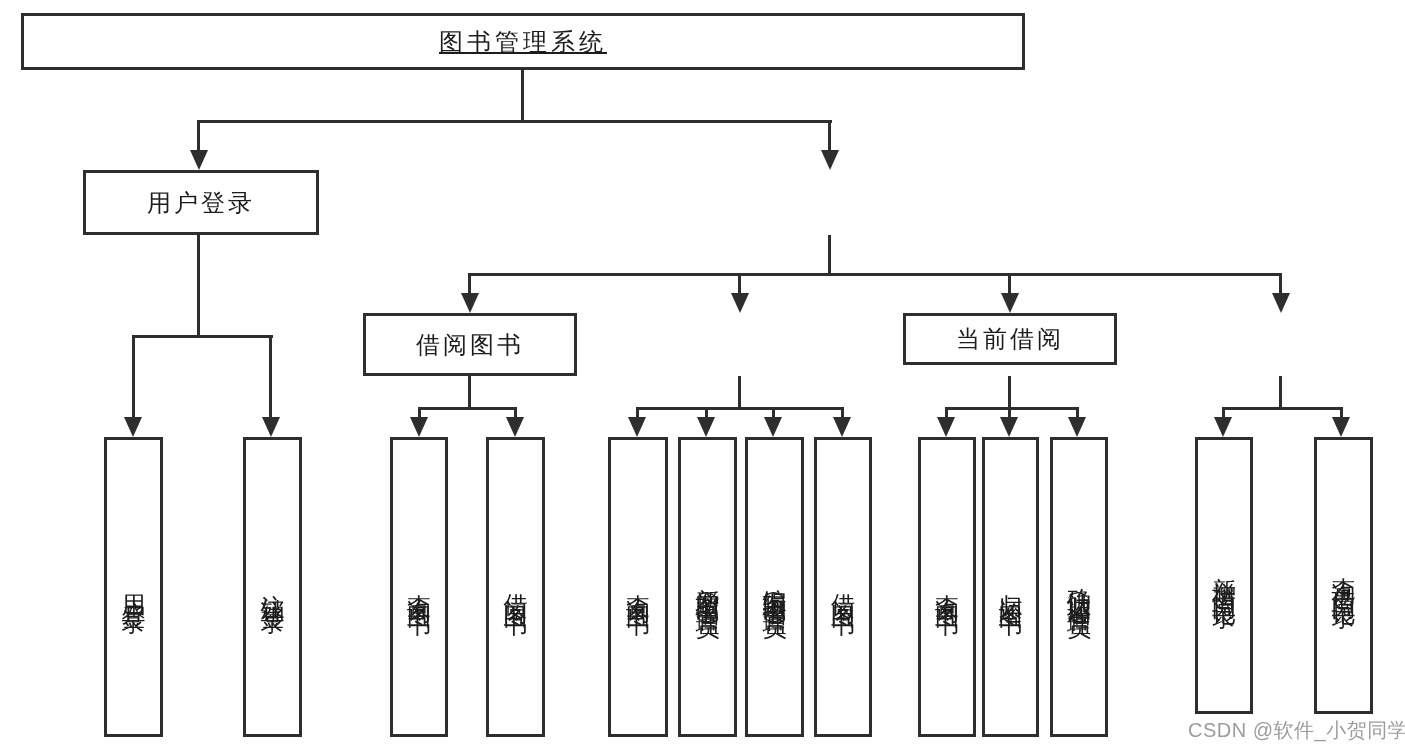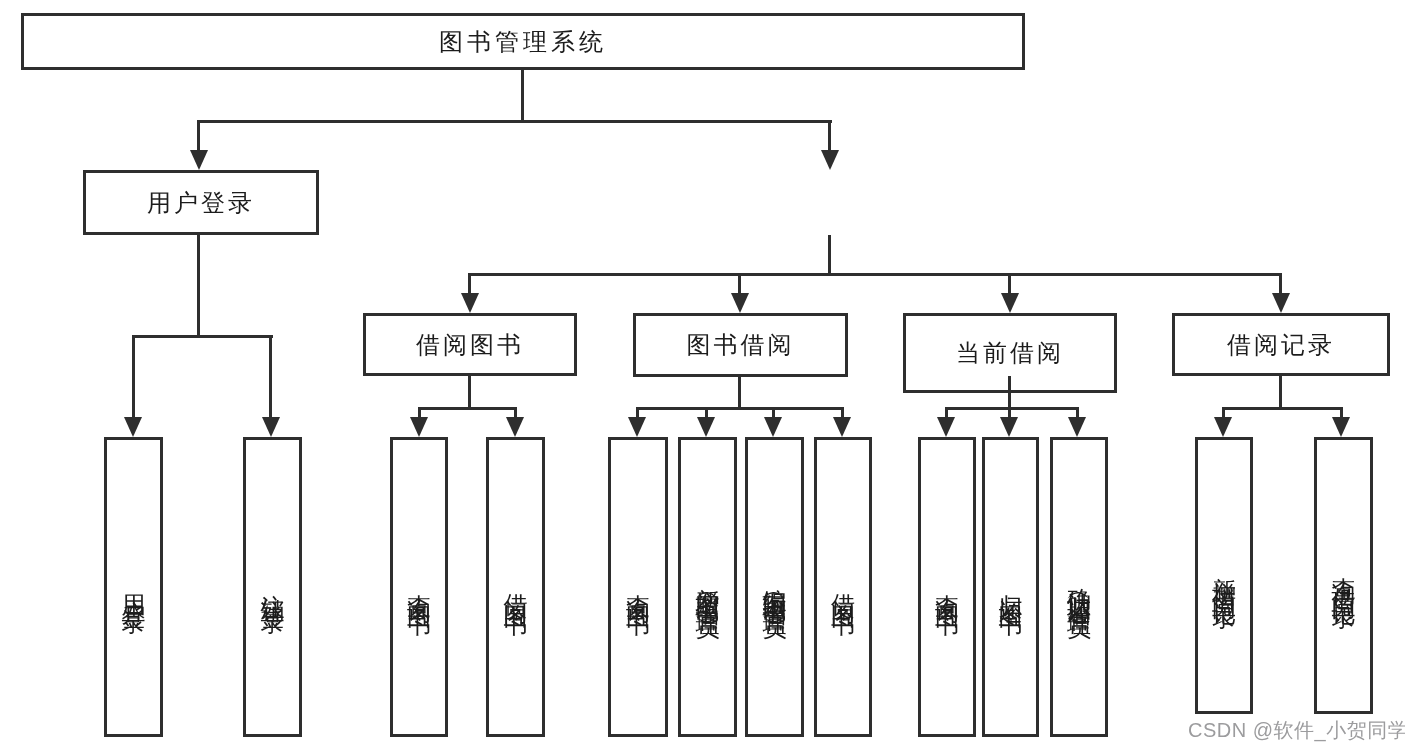--- a/index.html
+++ b/index.html
@@ -19,21 +19,21 @@
     background:#ffffff;
     display:flex;
     align-items:center;
     justify-content:center;
   }
   .hlabel{
     font-size:24px;
     letter-spacing:3px;
     white-space:nowrap;
   }
-  .root-label{letter-spacing:4px;}
+  .root-label{letter-spacing:4px;text-decoration:underline;}
   .vbox{
     writing-mode:vertical-rl;
     text-orientation:mixed;
     font-size:24px;
     letter-spacing:6px;
     line-height:1;
   }
   .vbox-long{letter-spacing:4px;}
   
   .vline,.hline{position:absolute;background:#2e2e2e;}
@@ -88,28 +88,22 @@
   <div class="vline" style="left:738px;top:273px;height:22px"></div>
   <div class="ahead" style="left:731px;top:293px"></div>
   <div class="vline" style="left:1008px;top:273px;height:22px"></div>
   <div class="ahead" style="left:1001px;top:293px"></div>
   <div class="vline" style="left:1279px;top:273px;height:22px"></div>
   <div class="ahead" style="left:1272px;top:293px"></div>
 
   <div class="box" style="left:363px;top:313px;width:214px;height:63px">
     <span class="hlabel">借阅图书</span>
   </div>
-  <div class="box" style="left:633px;top:313px;width:215px;height:64px">
-    <span class="hlabel">图书借阅</span>
-  </div>
-  <div class="box" style="left:903px;top:313px;width:214px;height:80px">
+  <div class="box" style="left:903px;top:313px;width:214px;height:52px">
     <span class="hlabel">当前借阅</span>
-  </div>
-  <div class="box" style="left:1172px;top:313px;width:218px;height:63px">
-    <span class="hlabel">借阅记录</span>
   </div>
 
   <div class="vline" style="left:468px;top:376px;height:31px"></div>
   <div class="hline" style="left:418px;top:407px;width:99px"></div>
   <div class="vline" style="left:418px;top:407px;height:12px"></div>
   <div class="ahead" style="left:410px;top:417px"></div>
   <div class="vline" style="left:514px;top:407px;height:12px"></div>
   <div class="ahead" style="left:506px;top:417px"></div>
 
   <div class="vline" style="left:738px;top:376px;height:31px"></div>

